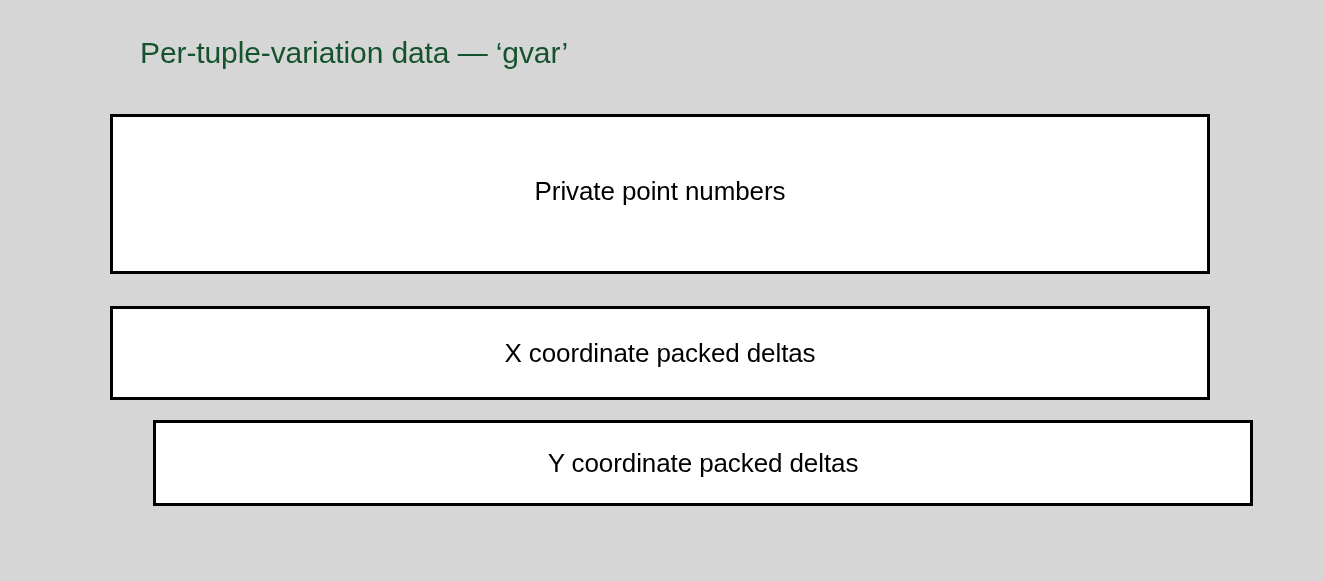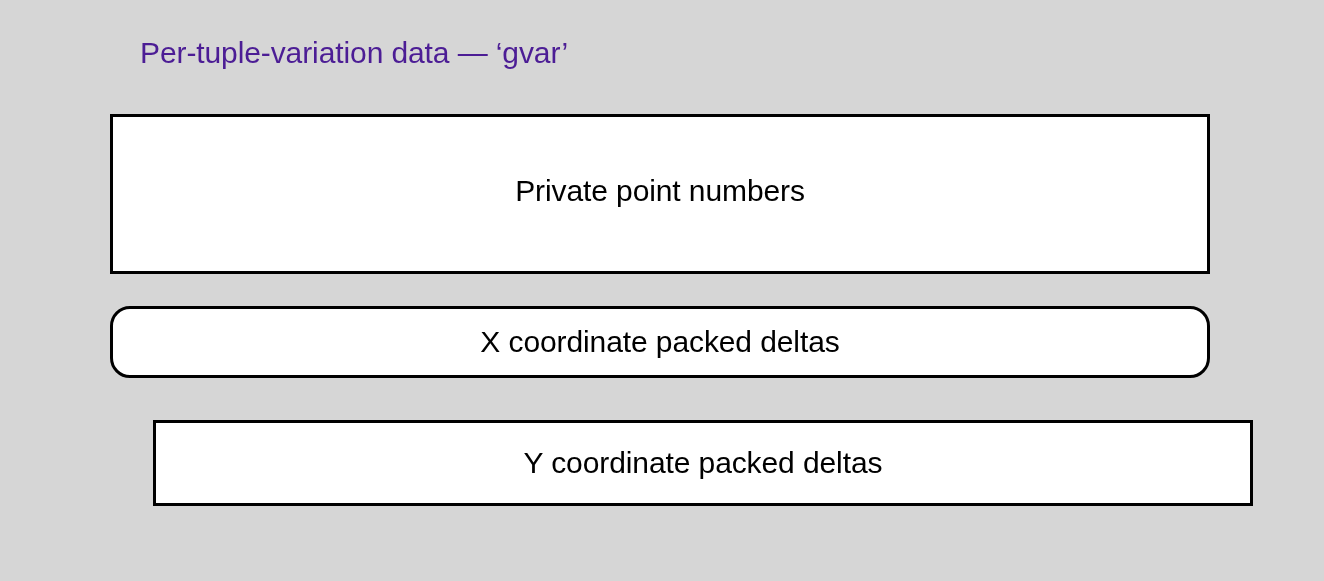--- a/index.html
+++ b/index.html
@@ -25,56 +25,55 @@
     height: 581px;
   }
 
   .diagram-title {
     position: absolute;
     left: 140px;
     top: 33px;
     font-size: 30px;
     line-height: 40px;
     letter-spacing: -0.1px;
-    color: #4c1d95;
+    color: #14532d;
     white-space: nowrap;
   }
 
   .struct-box {
     position: absolute;
     left: 110px;
     width: 1100px;
     box-sizing: border-box;
     background: #ffffff;
     border: 3px solid #000000;
     display: flex;
     flex-direction: column;
     align-items: center;
     justify-content: center;
     text-align: center;
   }
 
   .struct-box .box-line {
-    font-size: 30px;
+    font-size: 26px;
     line-height: 58px;
     color: #000000;
     white-space: nowrap;
     letter-spacing: -0.1px;
   }
 
   #box-private-point-numbers {
     top: 114px;
     height: 160px;
     padding-bottom: 6px;
   }
 
   #box-x-deltas {
     top: 306px;
-    height: 72px;
-    border-radius: 20px;
+    height: 94px;
   }
 
   #box-y-deltas {
     top: 420px;
     height: 86px;
     margin-left: 43px;
   }
 </style>
 </head>
 <body>

